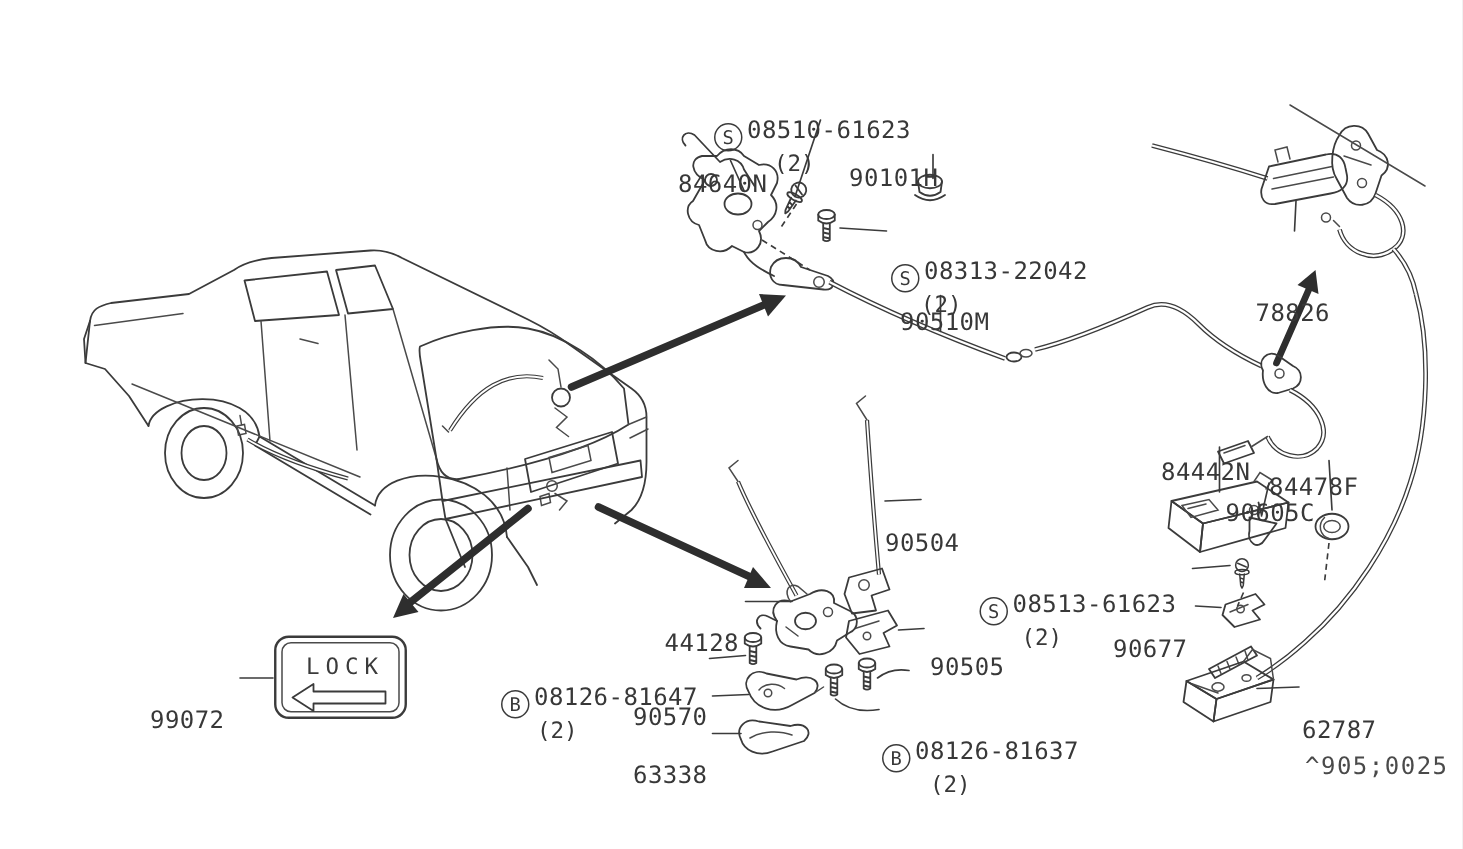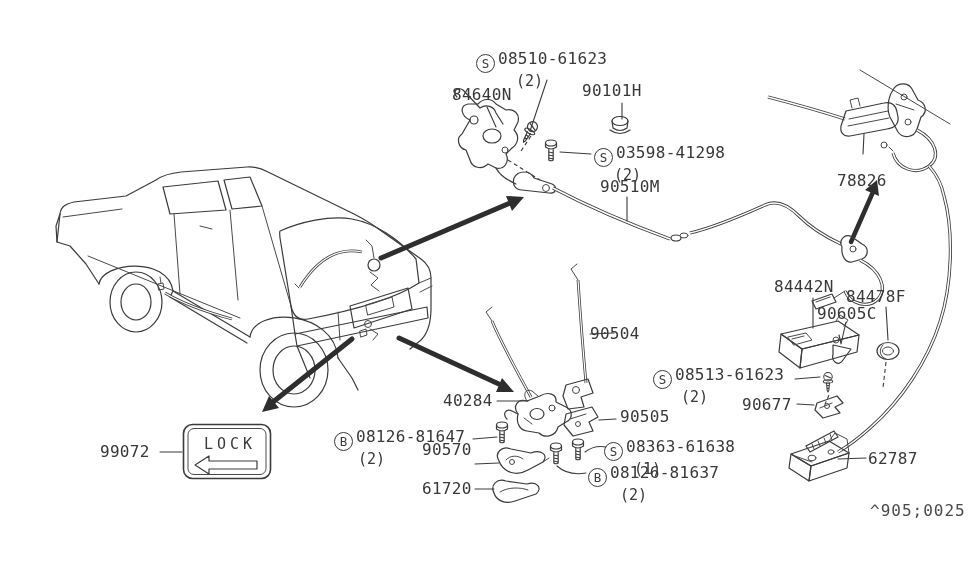--- a/index.html
+++ b/index.html
@@ -10,21 +10,21 @@
   .thin{fill:none;stroke:#4a4a4a;stroke-width:1;stroke-linecap:round;}
   .leader{fill:none;stroke:#3b3b3b;stroke-width:1.1;stroke-linecap:round;}
   .dash{fill:none;stroke:#3b3b3b;stroke-width:1.1;stroke-dasharray:4 3;}
   .c-out{fill:none;stroke:#3b3b3b;stroke-width:3.2;}
   .c-in{fill:none;stroke:#ffffff;stroke-width:1.5;}
   .r-out{fill:none;stroke:#3b3b3b;stroke-width:2.8;}
   .r-in{fill:none;stroke:#ffffff;stroke-width:1.2;}
   .arrow{fill:#2e2e2e;stroke:none;}
   .arrow-shaft{stroke:#2e2e2e;stroke-width:5;stroke-linecap:round;fill:none;}
   .labels-layer{position:absolute;inset:0;pointer-events:none;}
-  .part-label{position:absolute;white-space:nowrap;color:#383838;font-size:16px;line-height:17px;}
+  .part-label{position:absolute;white-space:nowrap;color:#383838;font-size:16px;line-height:17px;margin-top:28px;}
   .part-label .num{letter-spacing:0.3px;}
   .circ{display:inline-flex;width:19px;height:19px;border:1.5px solid #3b3b3b;border-radius:50%;
         align-items:center;justify-content:center;font-size:12.5px;margin-right:3px;
         vertical-align:-4px;box-sizing:border-box;}
   .qty{display:block;font-size:15px;}
   .diagram-code{position:absolute;left:870px;top:501px;font-size:16px;color:#4a4a4a;letter-spacing:1px;}
   .svgtext{font-family:"DejaVu Sans Mono",monospace;font-size:15px;fill:#3b3b3b;letter-spacing:4px;}
 </style>
 </head>
 <body>
@@ -276,26 +276,26 @@
 
   <div class="part-label" style="left:476px;top:50px">
     <span class="circ">S</span><span class="num">08510-61623</span>
     <span class="qty" style="margin-left:40px">(2)</span>
   </div>
 
   <div class="part-label" style="left:452px;top:86px">
     <span class="num">84640N</span>
   </div>
 
-  <div class="part-label" style="left:582px;top:82px">
+  <div class="part-label" style="left:566px;top:82px">
     <span class="num">90101H</span>
   </div>
 
   <div class="part-label" style="left:594px;top:144px">
-    <span class="circ">S</span><span class="num">03598-41298</span>
+    <span class="circ">S</span><span class="num">08313-22042</span>
     <span class="qty" style="margin-left:20px">(2)</span>
   </div>
 
   <div class="part-label" style="left:600px;top:178px">
     <span class="num">90510M</span>
   </div>
 
   <div class="part-label" style="left:837px;top:172px">
     <span class="num">78826</span>
   </div>
@@ -323,44 +323,40 @@
 
   <div class="part-label" style="left:868px;top:450px">
     <span class="num">62787</span>
   </div>
 
   <div class="part-label" style="left:590px;top:325px">
     <span class="num">90504</span>
   </div>
 
   <div class="part-label" style="left:443px;top:392px">
-    <span class="num">40284</span>
+    <span class="num">44128</span>
   </div>
 
   <div class="part-label" style="left:620px;top:408px">
     <span class="num">90505</span>
   </div>
 
   <div class="part-label" style="left:334px;top:428px">
     <span class="circ">B</span><span class="num">08126-81647</span>
     <span class="qty" style="margin-left:24px">(2)</span>
   </div>
 
   <div class="part-label" style="left:422px;top:441px">
     <span class="num">90570</span>
   </div>
 
   <div class="part-label" style="left:422px;top:480px">
-    <span class="num">61720</span>
-  </div>
-
-  <div class="part-label" style="left:604px;top:438px">
-    <span class="circ">S</span><span class="num">08363-61638</span>
-    <span class="qty" style="margin-left:30px">(1)</span>
-  </div>
+    <span class="num">63338</span>
+  </div>
+
 
   <div class="part-label" style="left:588px;top:464px">
     <span class="circ">B</span><span class="num">08126-81637</span>
     <span class="qty" style="margin-left:32px">(2)</span>
   </div>
 
   <div class="part-label" style="left:100px;top:443px">
     <span class="num">99072</span>
   </div>
 

